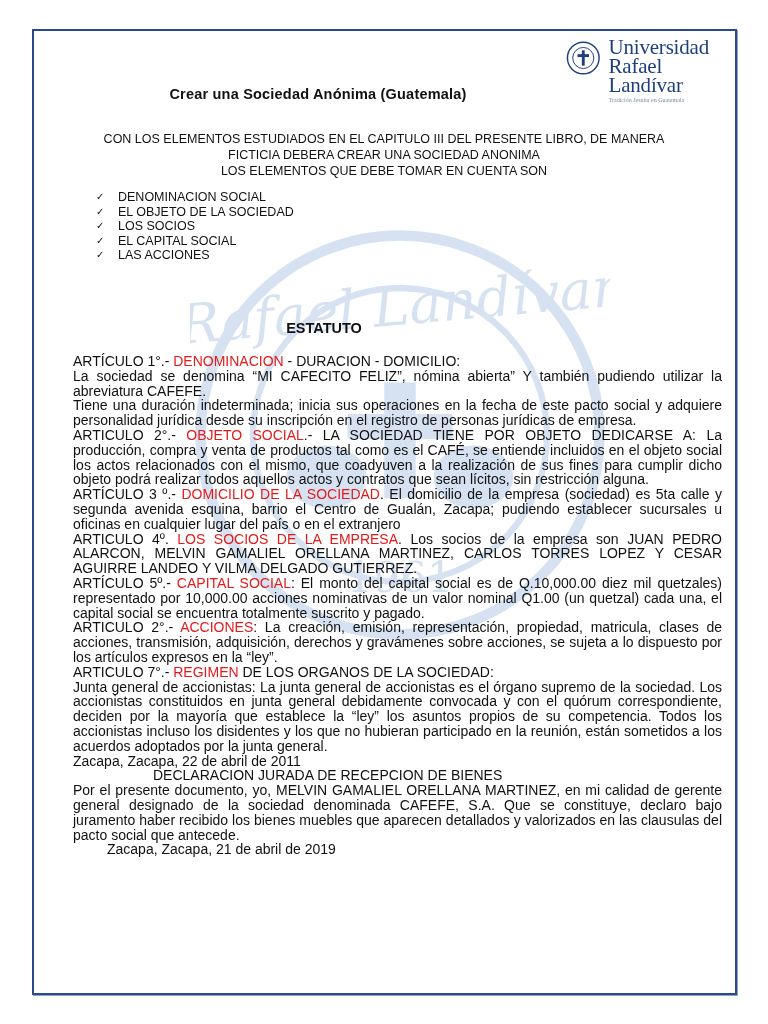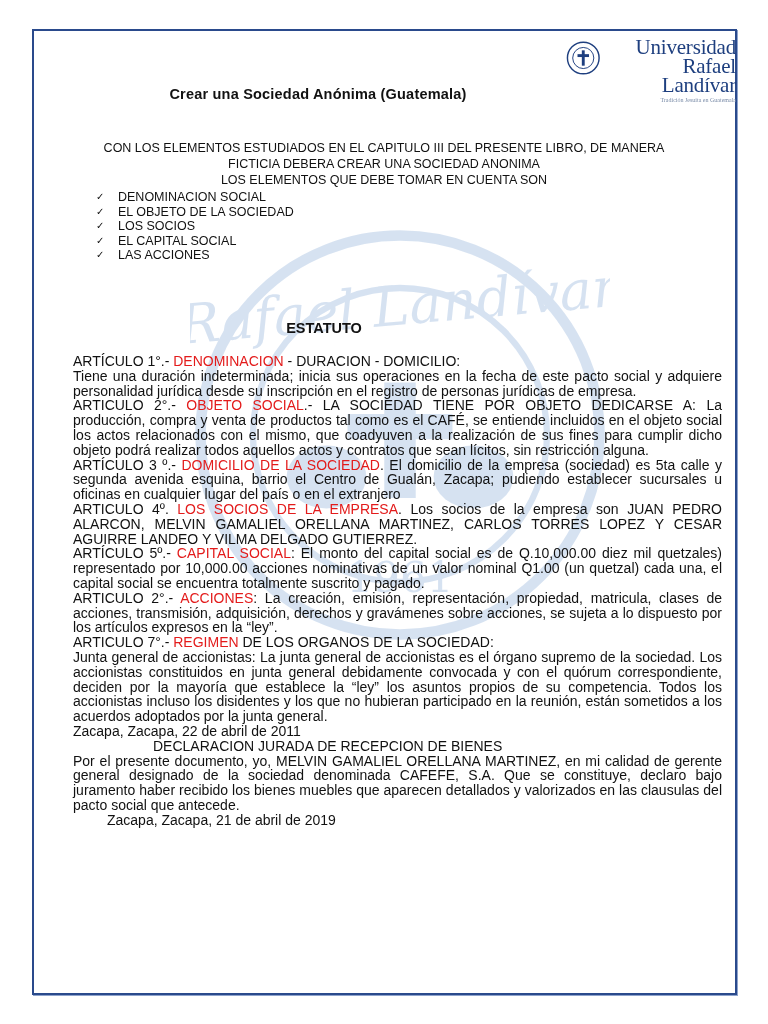--- a/index.html
+++ b/index.html
@@ -13,29 +13,29 @@
   }
   .watermark {
     position: absolute; left: 190px; top: 225px; width: 420px; height: 420px;
     opacity: 0.22; pointer-events: none;
   }
   .logo {
     position: absolute; left: 566px; top: 38px; width: 170px; height: 46px;
     display: flex; align-items: flex-start;
   }
   .logo-seal { width: 36px; height: 36px; margin-top: 2px; }
-  .logo-text { margin-left: 8px; font-family: "Liberation Serif", serif; color: #1e3f7f; line-height: 19px; text-align: right; }
+  .logo-text { margin-left: 8px; font-family: "Liberation Serif", serif; color: #1e3f7f; line-height: 19px; }
   .logo-line { font-size: 21px; letter-spacing: -0.2px; }
   .logo-tag { font-size: 6px; color: #7a8ca8; line-height: 8px; margin-top: 1px; }
   .title {
     position: absolute; left: 0; width: 636px; top: 86px; text-align: center;
     font-weight: bold; font-size: 14.5px; letter-spacing: 0.2px;
   }
   .intro {
-    position: absolute; left: 60px; width: 648px; top: 140px; text-align: center;
+    position: absolute; left: 60px; width: 648px; top: 131px; text-align: center;
     font-size: 12.5px; line-height: 16px;
   }
   .checklist { position: absolute; left: 96px; top: 190px; margin: 0; padding: 0; list-style: none; font-size: 12.5px; line-height: 14.5px; }
   .checklist li { display: flex; }
   .check { width: 22px; font-size: 10px; }
   .section-title {
     position: absolute; left: 0; width: 648px; top: 320px; text-align: center; font-weight: bold; font-size: 14.5px;
   }
   .body-text {
     position: absolute; left: 73px; width: 649px; top: 354px; font-size: 14px; line-height: 14.8px;
@@ -104,20 +104,21 @@
   <li>
       <span class="check">✓</span>
       <span>LAS ACCIONES</span>
     </li>
 </ul>
 
 <div class="section-title">ESTATUTO</div>
 
 <div class="body-text">
   <p><span>ARTÍCULO 1°.- </span><span class="red">DENOMINACION</span><span> - DURACION - DOMICILIO:</span></p>
+  <p>La sociedad se denomina “MI CAFECITO FELIZ”,  nómina abierta” Y también  pudiendo utilizar la abreviatura CAFEFE.</p>
   <p>Tiene una duración indeterminada; inicia sus operaciones en la fecha de este pacto social y adquiere personalidad jurídica desde su inscripción en  el registro de personas jurídicas de empresa.</p>
 
   <p><span>ARTICULO 2°.- </span><span class="red">OBJETO SOCIAL</span><span>.- LA SOCIEDAD TIENE POR OBJETO DEDICARSE A: La producción, compra y venta de productos tal como es el CAFÉ, se entiende incluidos en el objeto social los actos relacionados con el mismo, que coadyuven a la realización de sus fines para cumplir dicho objeto podrá realizar todos aquellos actos y contratos que sean lícitos, sin restricción alguna.</span></p>
 
   <p><span>ARTÍCULO 3 º.- </span><span class="red">DOMICILIO DE LA SOCIEDAD</span><span>. El domicilio de la empresa (sociedad) es   5ta calle y segunda avenida esquina, barrio el Centro de Gualán, Zacapa; pudiendo establecer sucursales u oficinas en cualquier lugar del país o en el extranjero</span></p>
 
   <p><span>ARTICULO 4º. </span><span class="red">LOS SOCIOS DE LA EMPRESA</span><span>. Los socios de la empresa son  JUAN PEDRO ALARCON, MELVIN GAMALIEL ORELLANA MARTINEZ,  CARLOS TORRES LOPEZ Y CESAR AGUIRRE LANDEO Y VILMA  DELGADO GUTIERREZ.</span></p>
 
   <p><span>ARTÍCULO 5º.- </span><span class="red">CAPITAL SOCIAL</span><span>: El monto del capital social es de            Q.10,000.00 diez mil quetzales) representado por 10,000.00 acciones  nominativas de un valor nominal  Q1.00 (un quetzal)  cada una, el capital social se encuentra totalmente suscrito y pagado.</span></p>
 

